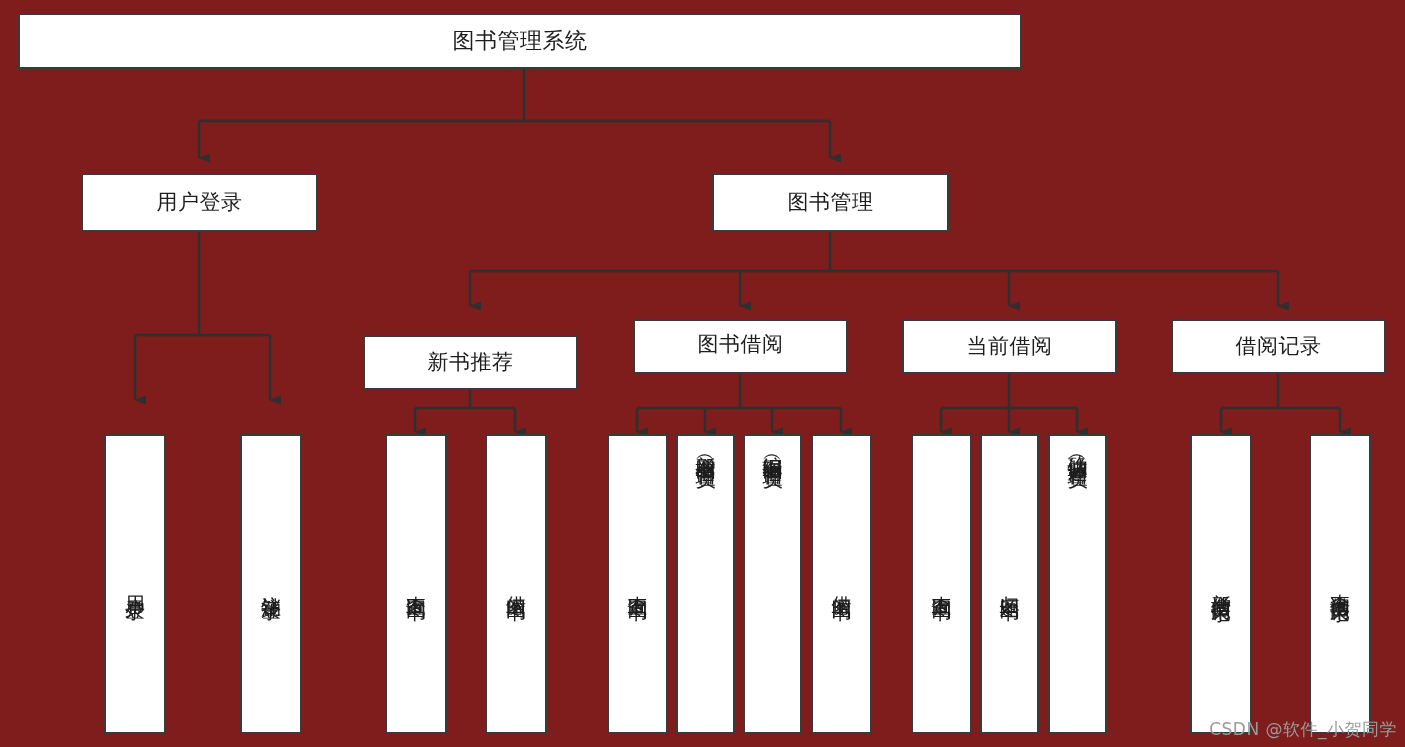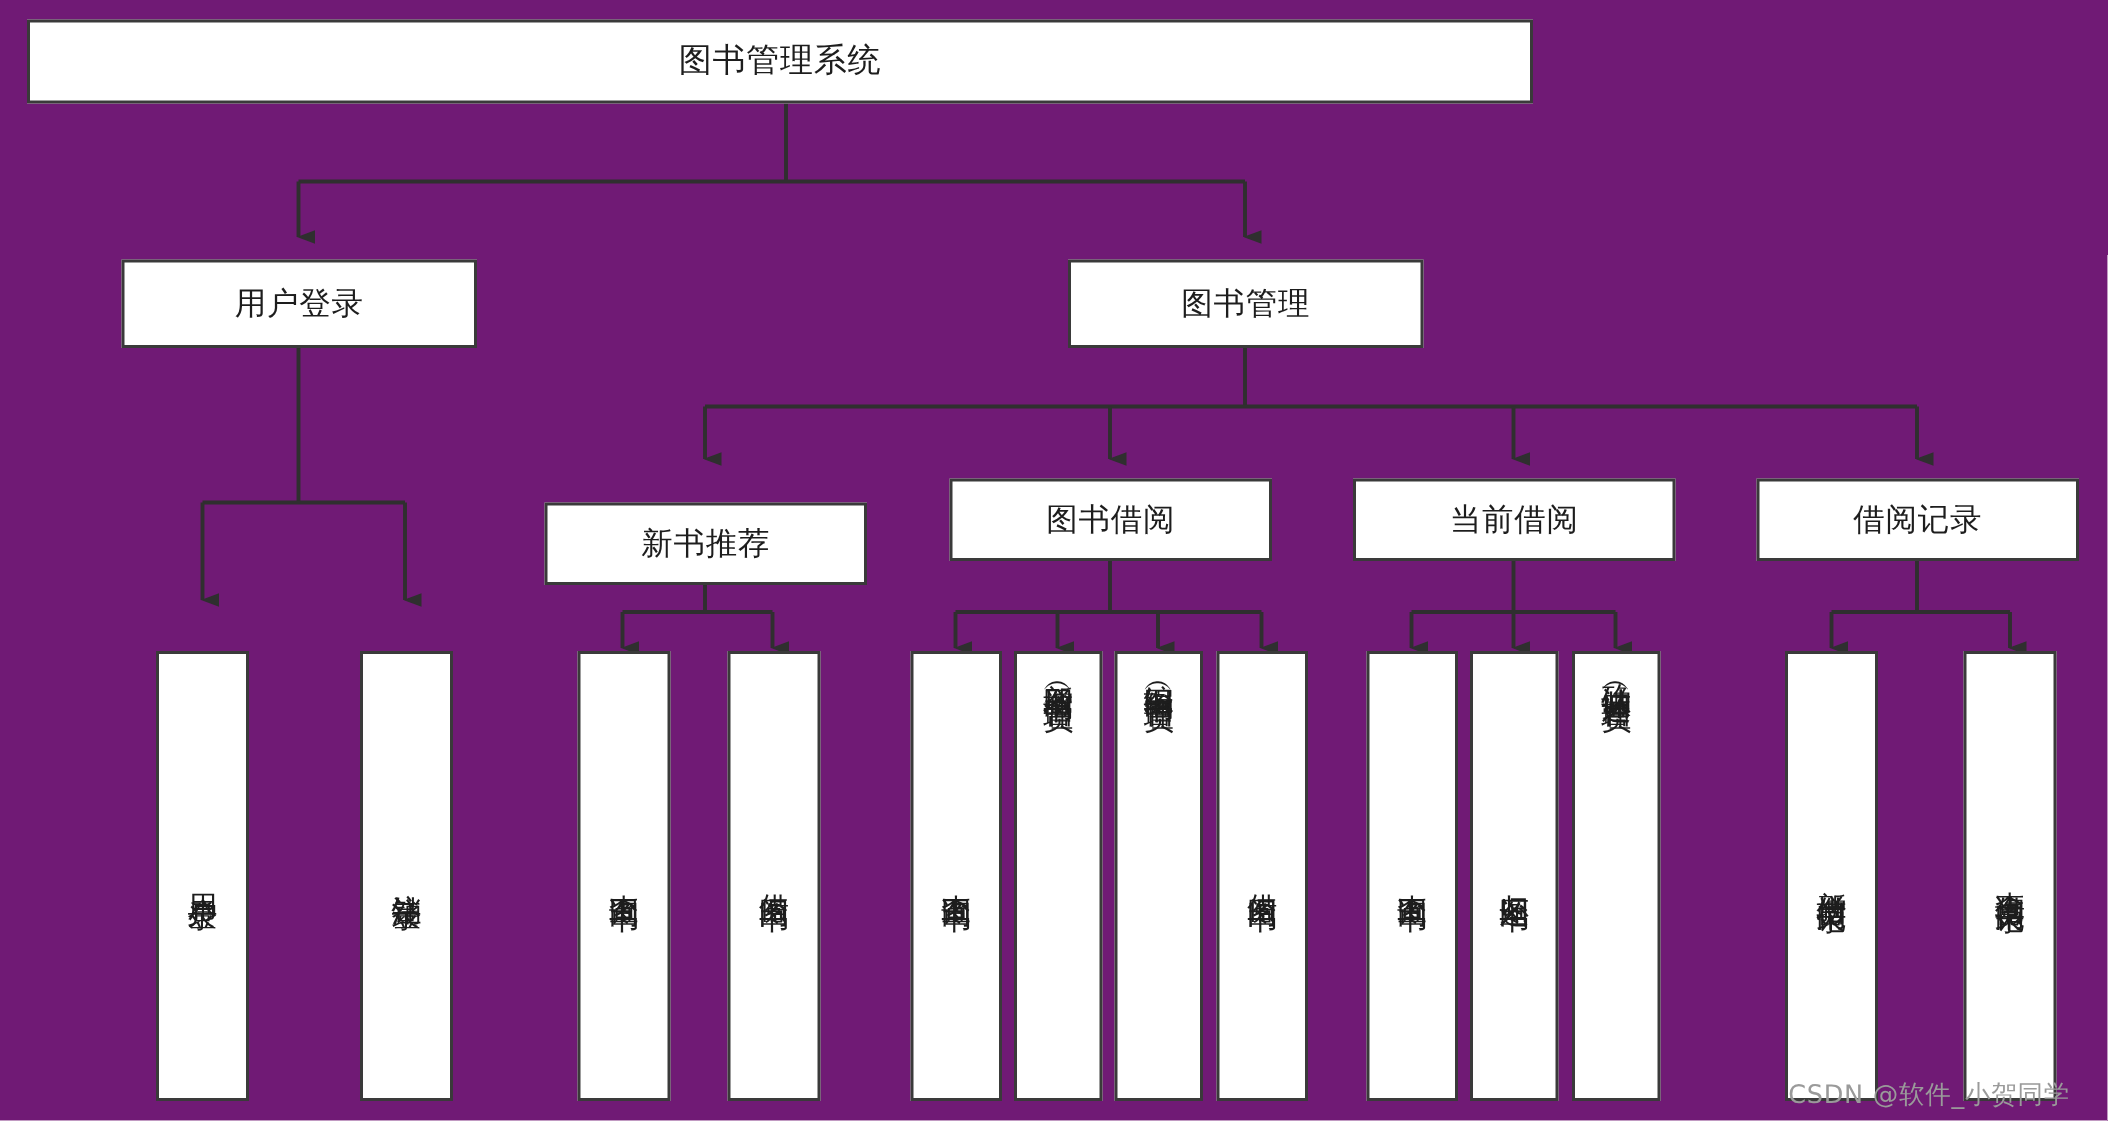--- a/index.html
+++ b/index.html
@@ -8,21 +8,21 @@
     padding: 0;
     background: #ffffff;
   }
   body {
     font-family: "DejaVu Sans", "Liberation Sans", sans-serif;
   }
   #diagram-root {
     position: relative;
     width: 1405px;
     height: 747px;
-    background: #701a75;
+    background: #7f1d1d;
     overflow: hidden;
   }
   #edge-layer {
     position: absolute;
     left: 0;
     top: 0;
     width: 1405px;
     height: 747px;
     pointer-events: none;
   }
@@ -65,21 +65,21 @@
     white-space: nowrap;
     margin-top: 0;
   }
   
   .node.vert.center {
     align-items: center;
     padding-top: 0;
   }
   #watermark {
     position: absolute;
-    right: 25px;
+    right: 8px;
     bottom: 6px;
     font-size: 17px;
     color: #9a9a9a;
     white-space: nowrap;
     letter-spacing: 0.5px;
   }
 </style>
 </head>
 <body>
 
@@ -142,21 +142,21 @@
   <div class="node horiz" style="left:81px; top:173px; width:237px; height:59px;">
     <span class="node-label">用户登录</span>
   </div>
   <div class="node horiz" style="left:712px; top:173px; width:237px; height:59px;align-items:center;">
     <span class="node-label">图书管理</span>
   </div>
 
   <div class="node horiz" style="left:363px; top:335px; width:215px; height:55px;">
     <span class="node-label">新书推荐</span>
   </div>
-  <div class="node horiz" style="left:633px; top:319px; width:215px; height:55px;">
+  <div class="node horiz" style="left:633px; top:319px; width:215px; height:55px;font-family:Liberation Mono, monospace;">
     <span class="node-label">图书借阅</span>
   </div>
   <div class="node horiz" style="left:902px; top:319px; width:215px; height:55px;">
     <span class="node-label">当前借阅</span>
   </div>
   <div class="node horiz" style="left:1171px; top:319px; width:215px; height:55px;">
     <span class="node-label">借阅记录</span>
   </div>
 
   <div class="node vert center" style="left:104px; top:434px; width:62px; height:300px;">

